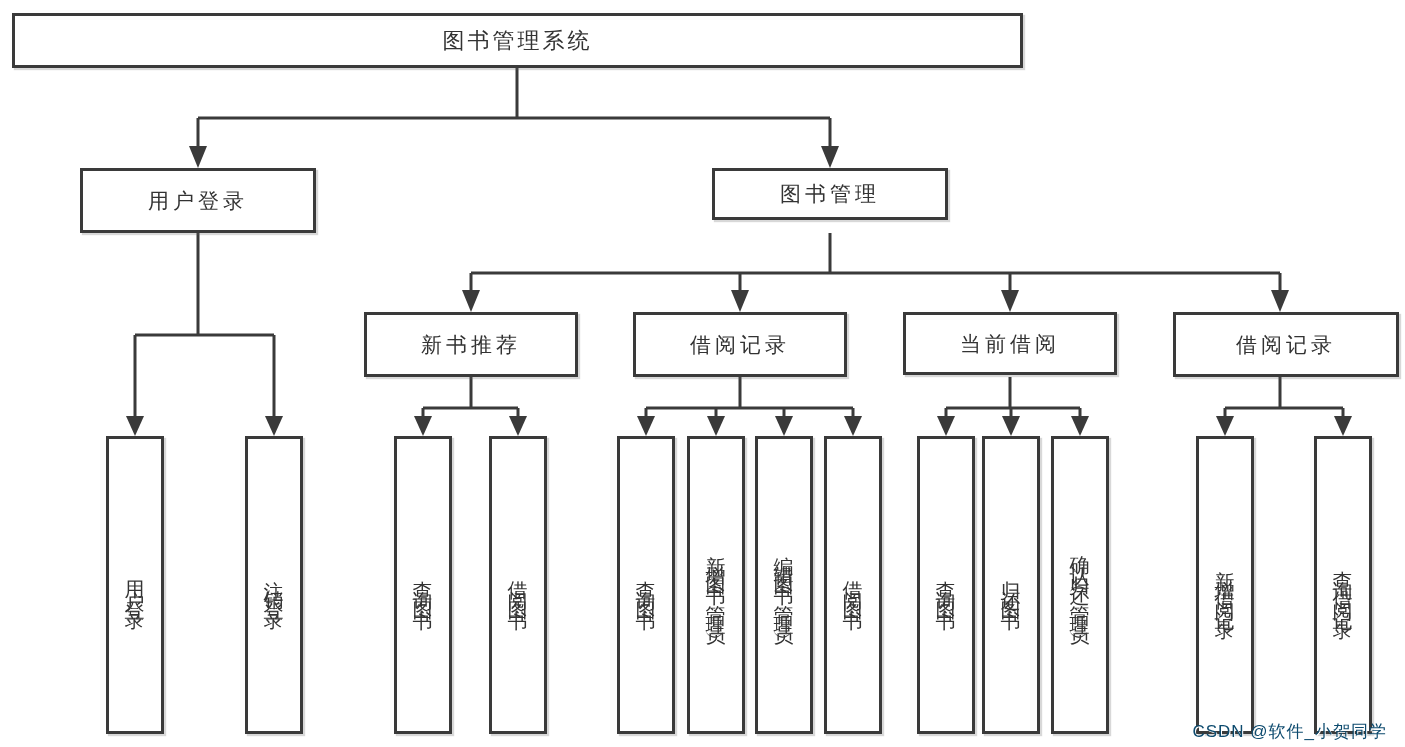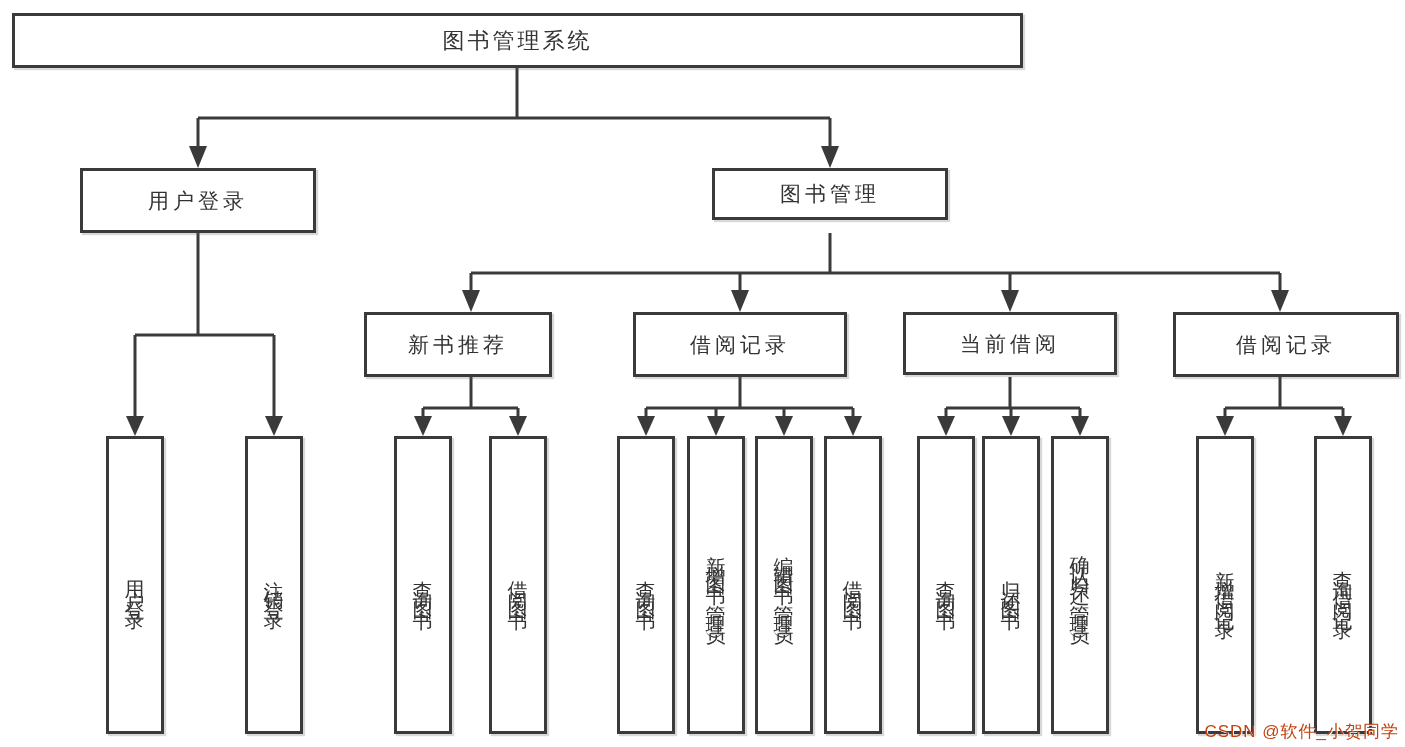--- a/index.html
+++ b/index.html
@@ -27,23 +27,23 @@
   .vbox{
     writing-mode:vertical-rl;
     text-orientation:mixed;
     font-size:20px;
     letter-spacing:10px;
     line-height:1;
     padding:6px 0;
   }
   .watermark{
     position:absolute;
-    right:6px;bottom:4px;
+    right:18px;bottom:4px;
     font-size:17px;
-    color:#c2410c;
+    color:#0c4a6e;
     letter-spacing:1px;
     text-shadow:1px 1px 0 #ffffff;
     white-space:nowrap;
   }
 </style>
 </head>
 <body>
 
 <div class="canvas">
 
@@ -101,21 +101,21 @@
     <span>图书管理系统</span>
   </div>
 
   <div class="box lvl2" style="left:80px;top:168px;width:236px;height:65px">
     <span>用户登录</span>
   </div>
   <div class="box lvl2" style="left:712px;top:168px;width:236px;height:52px">
     <span>图书管理</span>
   </div>
 
-  <div class="box lvl2" style="left:364px;top:312px;width:188px;height:65px">
+  <div class="box lvl2" style="left:364px;top:312px;width:214px;height:65px">
     <span>新书推荐</span>
   </div>
   <div class="box lvl2" style="left:633px;top:312px;width:214px;height:65px">
     <span>借阅记录</span>
   </div>
   <div class="box lvl2" style="left:903px;top:312px;width:214px;height:63px">
     <span>当前借阅</span>
   </div>
   <div class="box lvl2" style="left:1173px;top:312px;width:226px;height:65px">
     <span>借阅记录</span>

